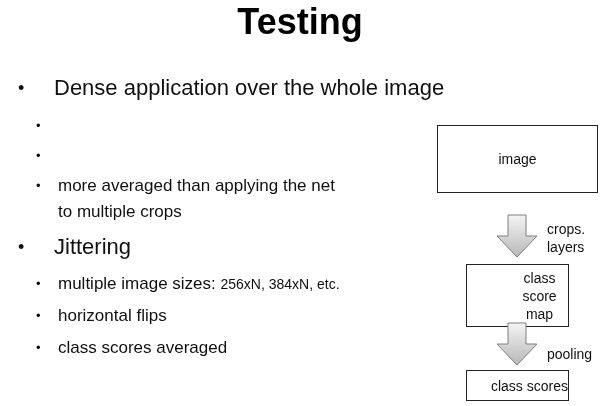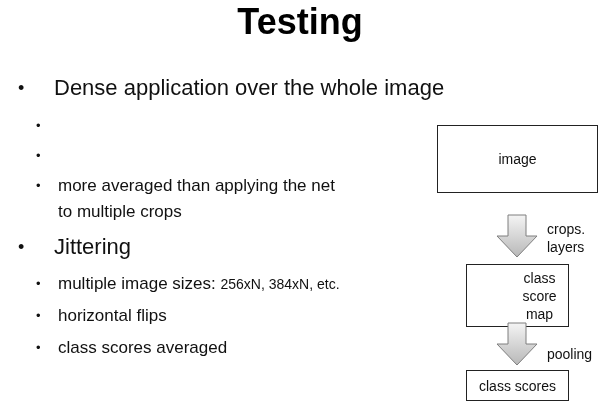--- a/index.html
+++ b/index.html
@@ -94,16 +94,16 @@
     <defs>
       <linearGradient id="ag2" x1="0" y1="0" x2="0" y2="1">
         <stop offset="0" stop-color="#f4f4f4"></stop>
           <stop offset="1" stop-color="#b8b8b8"></stop>
       </linearGradient>
     </defs>
     <path d="M12 1 H30 V22 H41 L21 43 L1 22 H12 Z" fill="url(#ag2)" stroke="#7f7f7f" stroke-width="1"></path>
   </svg>
   <div class="label" style="left:547px; top:334px;margin-top:11px;">pooling</div>
 
-  <div class="box" style="left:466px; top:370px; width:103px; height:31px;">
+  <div class="box" style="left:466px; top:370px; width:103px; height:31px;justify-content:flex-end;">
     <span>class scores</span>
   </div>
 </div>
 
 </body></html>

